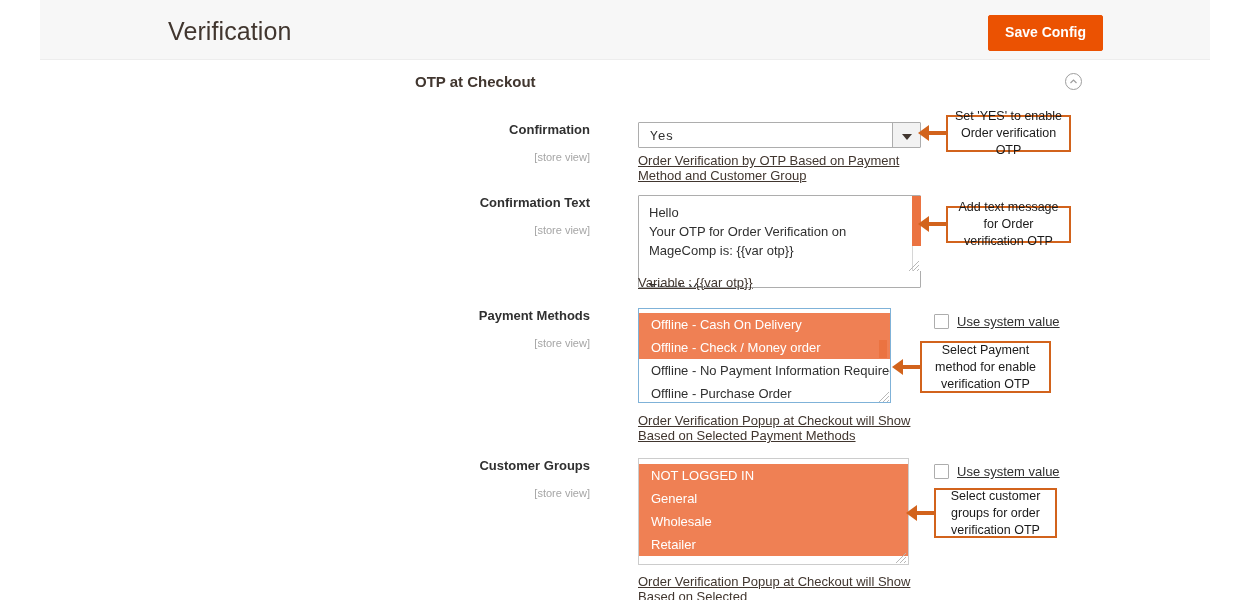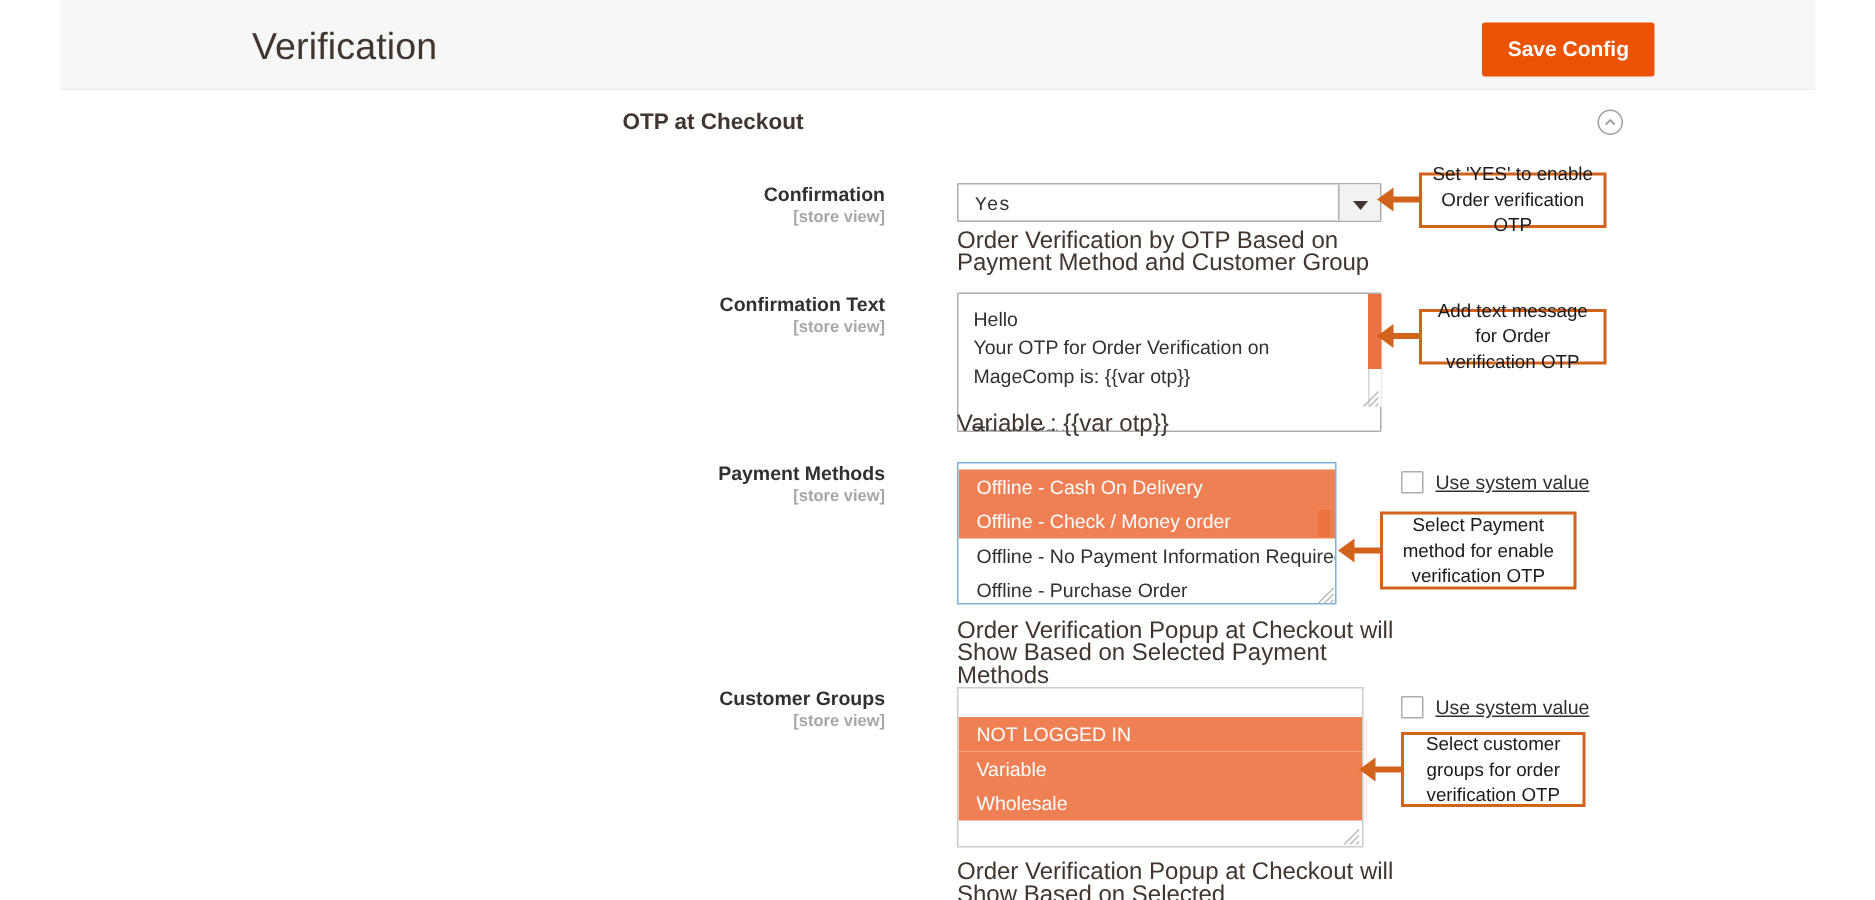--- a/index.html
+++ b/index.html
@@ -92,31 +92,33 @@
     text-align: right;
     width: 200px;
     font-size: 13px;
     font-weight: 700;
     color: #303030;
     line-height: 16px;
   }
   .field-scope {
     display: block;
     font-size: 11px;
-    font-weight: 700;
+    font-weight: 400;
     color: #a6a6a6;
     line-height: 14px;
+    margin-top: 12px;
   }
 
   .field-note {
     position: absolute;
-    font-size: 16px;
+    font-size: 13px;
     color: #41362f;
     line-height: 15px;
     width: 290px;
+    text-decoration: underline;
   }
 
   
   .mc-select {
     position: absolute;
     box-sizing: border-box;
     border: 1px solid #adadad;
     background: #ffffff;
     border-radius: 1px;
     font-family: Liberation Mono, monospace;
@@ -358,24 +360,25 @@
 <div class="callout" style="left:920px; top:341px; width:131px; height:52px;">Select Payment method for enable verification OTP</div>
 <div class="arrow" style="left:902px; top:365px; width:20px;"></div>
 <div class="arrow-head" style="left:892px; top:359px;"></div>
 
 <div class="field-row">
   <div class="field-label" style="left:390px; top:458px;">
     <span>Customer Groups</span>
     <span class="field-scope">[store view]</span>
   </div>
 
-  <div class="mc-multiselect" id="customer-groups-select" style="left:638px; top:458px; width:271px; height:107px; border:1px solid #cccccc; padding-top:19px;">
+  <div class="mc-multiselect" id="customer-groups-select" style="left:638px; top:458px; width:271px; height:107px; border:1px solid #cccccc; padding-top:5px;">
       <div class="ms-option selected">NOT LOGGED IN</div>
-      <div class="ms-option selected">Variable</div>
+      <div class="ms-option selected">General</div>
       <div class="ms-option selected">Wholesale</div>
+      <div class="ms-option selected">Retailer</div>
     </div>
   <div class="resize-grip" style="left:893px; top:550px;">
     <svg width="14" height="14" viewBox="0 0 14 14">
       <line x1="13" y1="3" x2="3" y2="13" stroke="#b8b8b8" stroke-width="1"></line>
       <line x1="13" y1="7" x2="7" y2="13" stroke="#b8b8b8" stroke-width="1"></line>
       <line x1="13" y1="11" x2="11" y2="13" stroke="#b8b8b8" stroke-width="1"></line>
     </svg>
   </div>
 
   <div class="field-note" style="left:638px; top:574px; width:300px;">Order Verification Popup at Checkout will Show Based on Selected</div>

